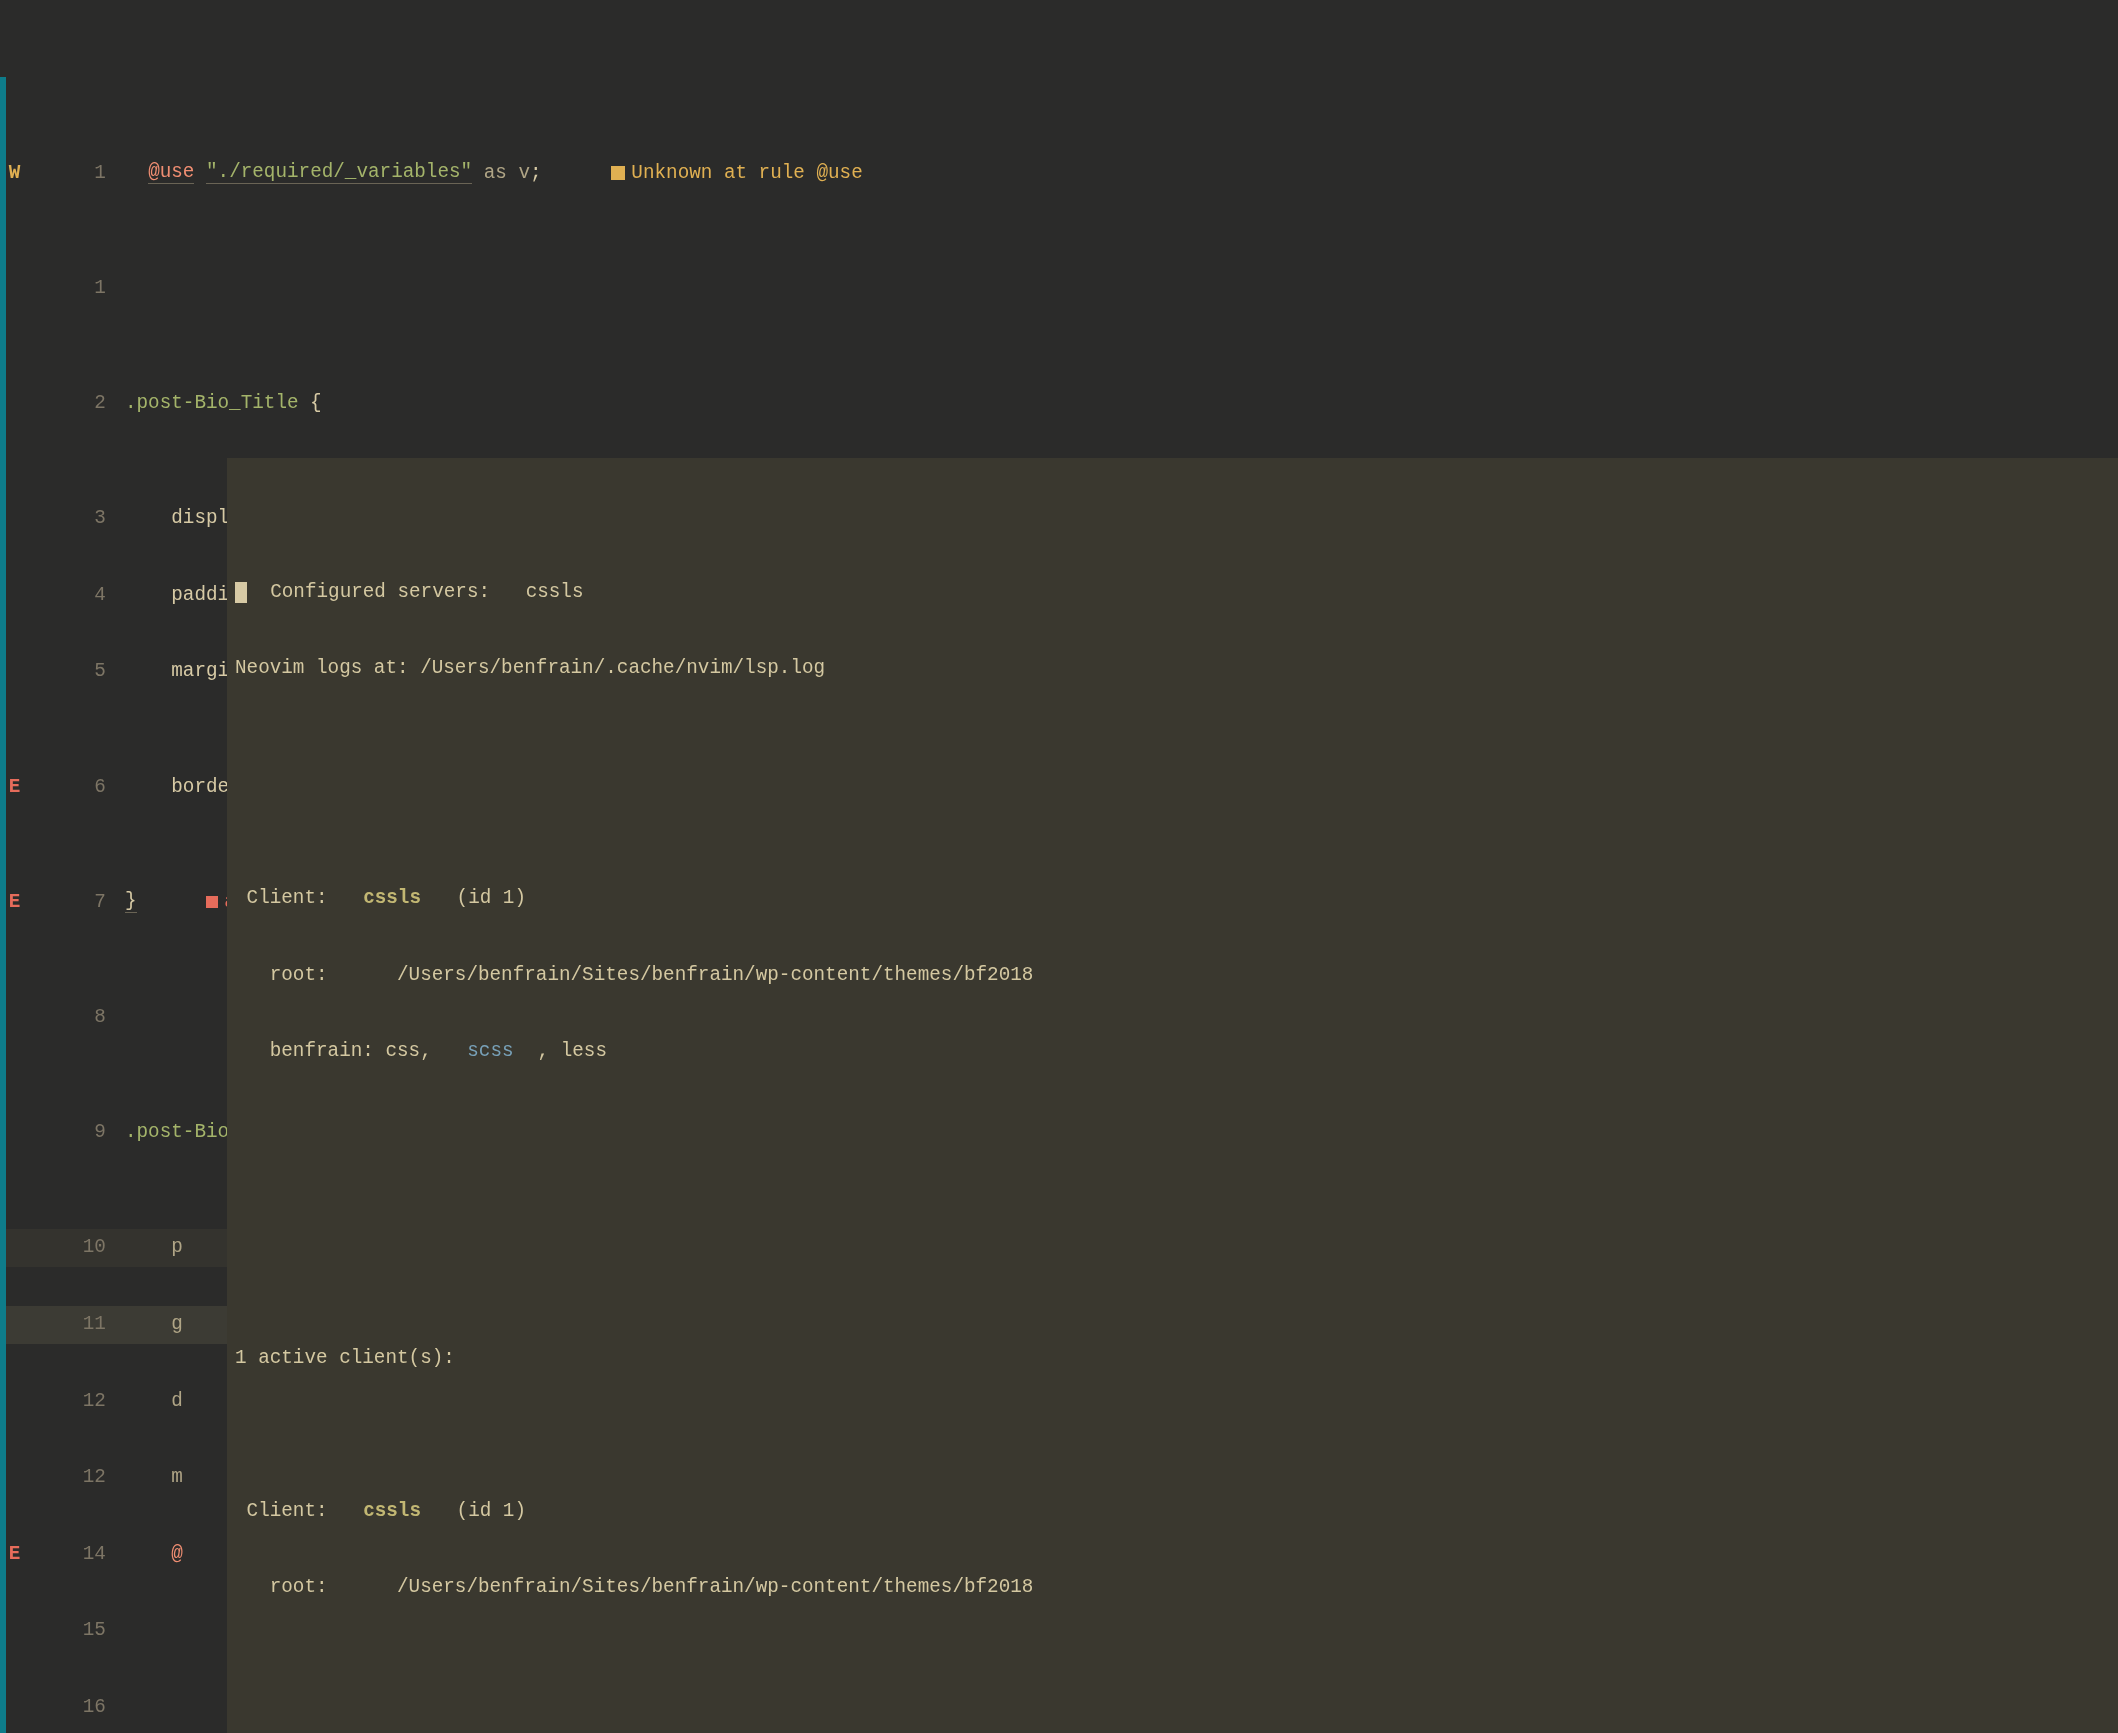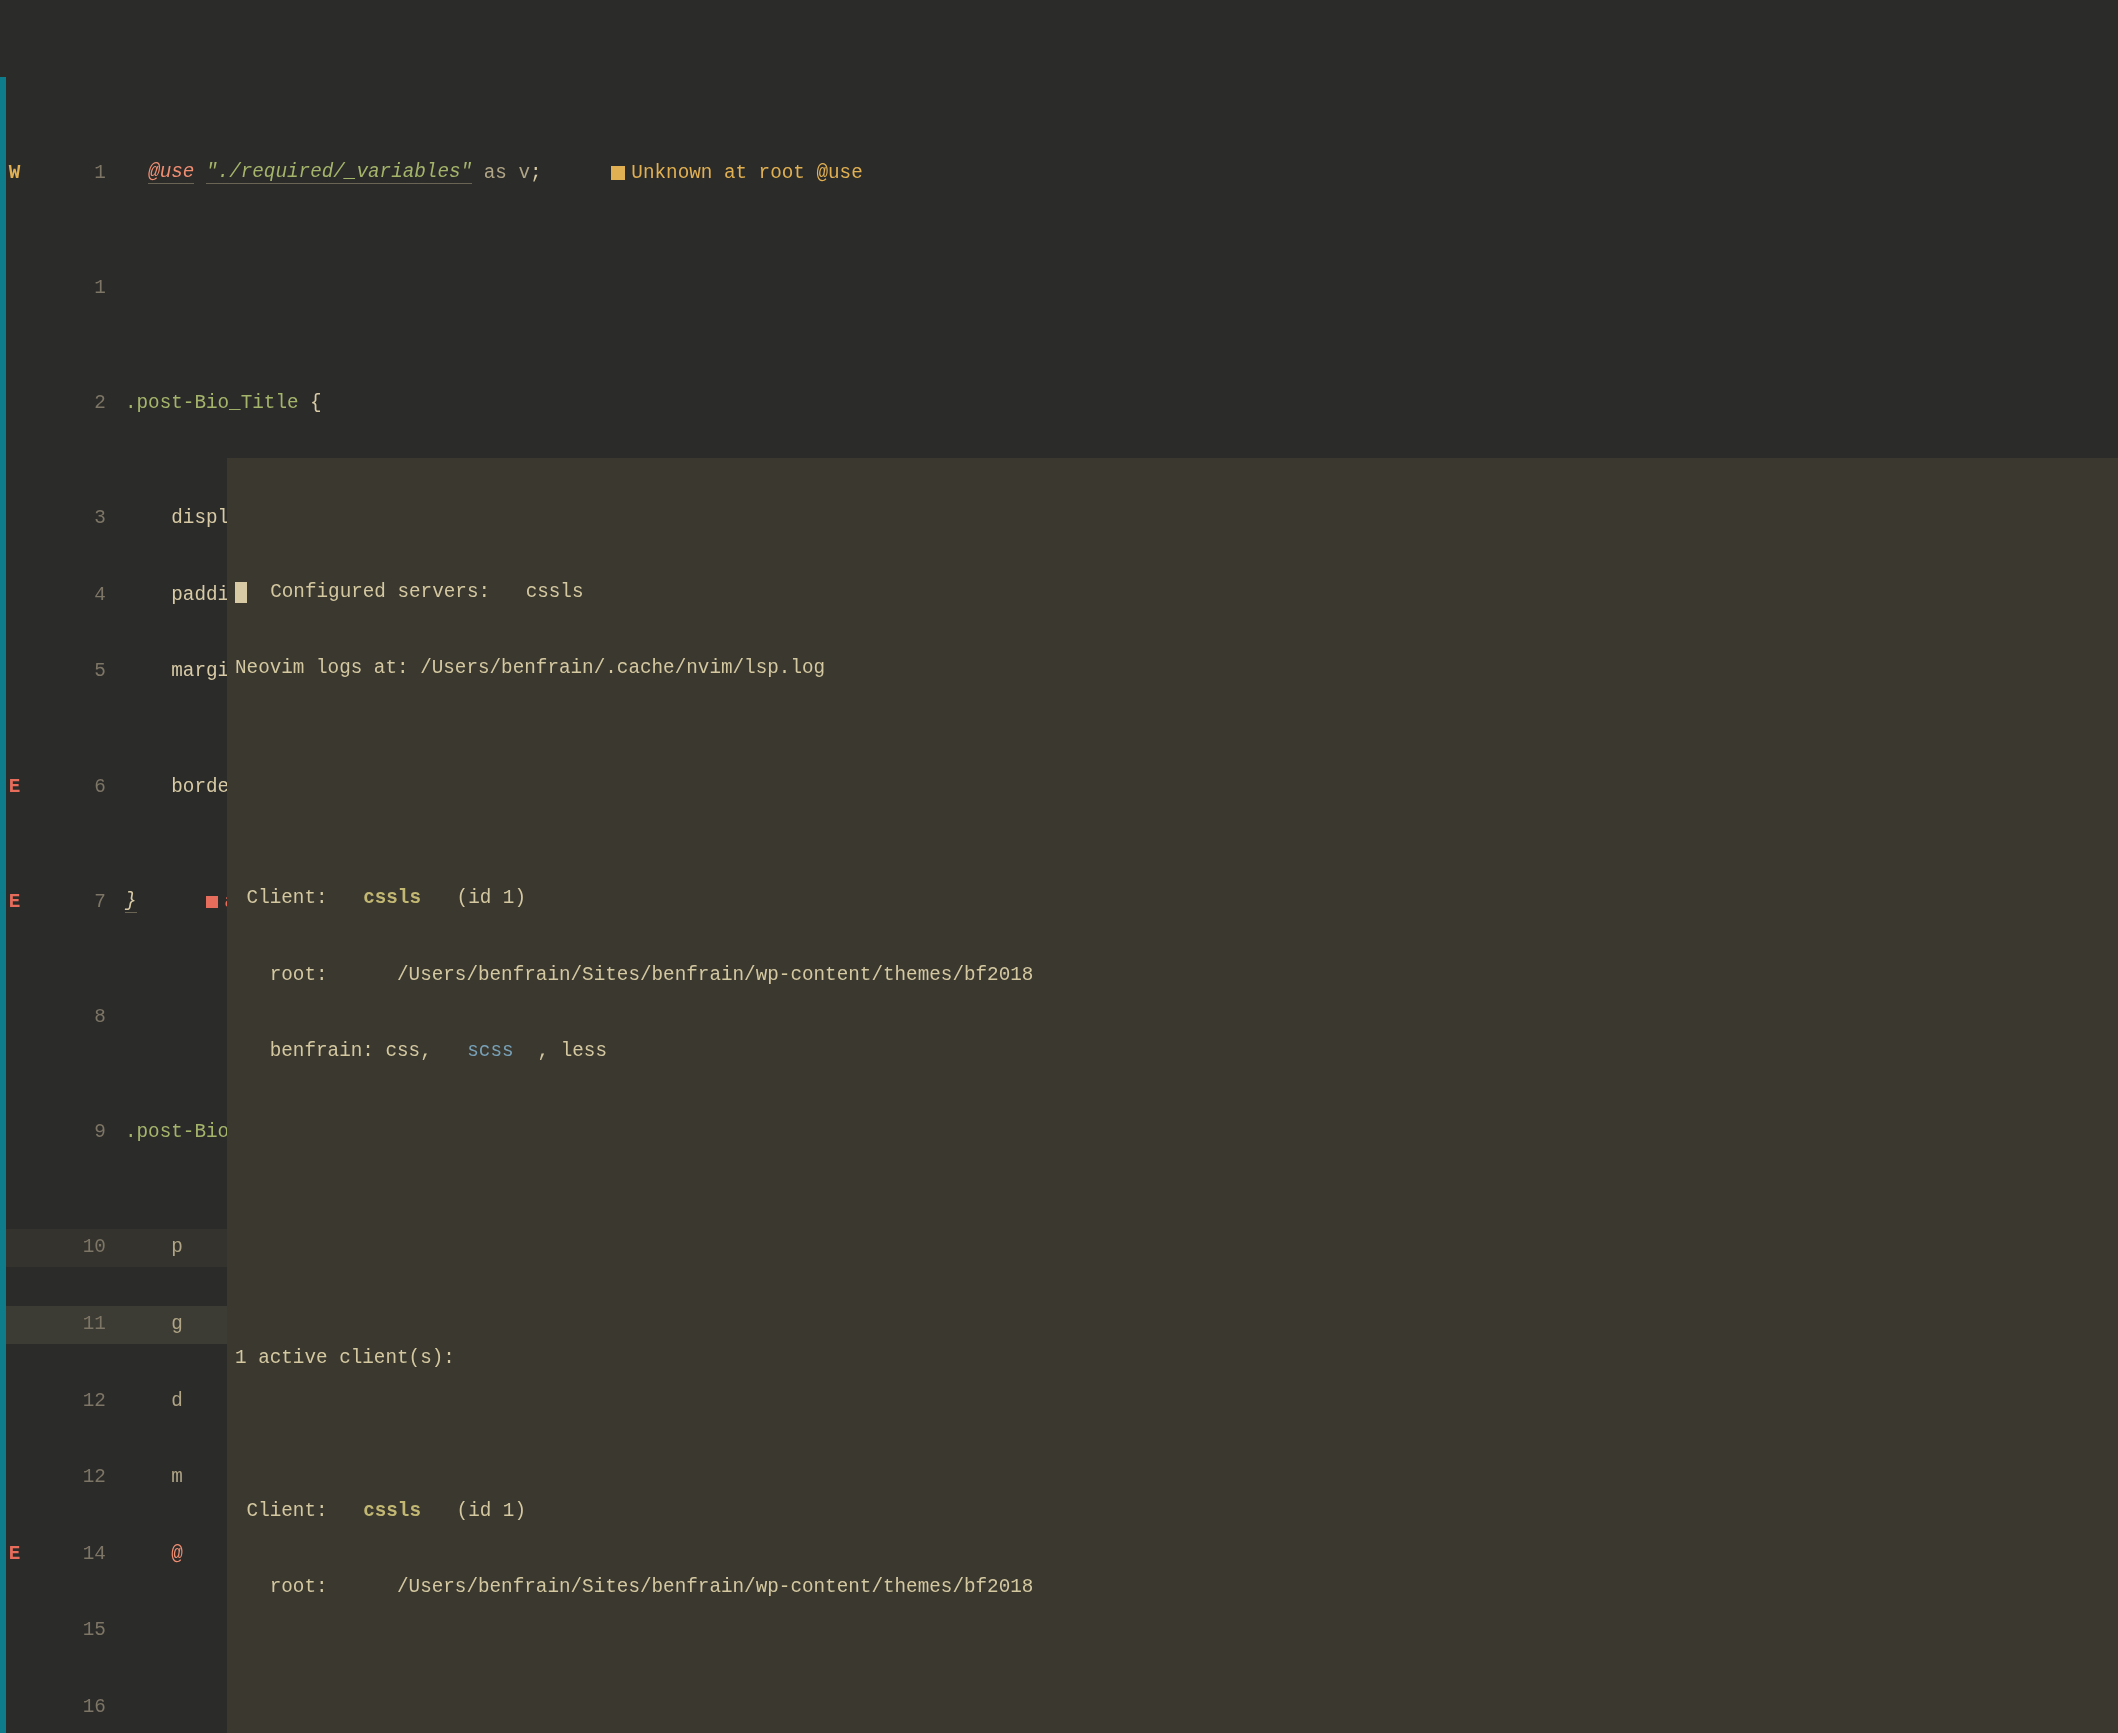--- a/index.html
+++ b/index.html
@@ -95,21 +95,21 @@
     overflow:hidden;
   }
   .code span{white-space:pre;}
   .kw{color:var(--keyword);}
   .str{color:var(--string);}
   .sel{color:var(--selector);}
   .prop{color:var(--fg);}
   .punct{color:var(--fg);}
   .brace{color:var(--fg);}
   .dim{color:var(--fg-dim);}
-  .under{border-bottom:0.8px solid var(--underline);font-style:italic;}
+  .under{border-bottom:0.8px solid var(--underline);}
   .diag-box{display:inline-block;width:0.60em;height:0.60em;margin:0 0.35em 0.05em 0;vertical-align:middle;}
   .diag-box.err{background:var(--diag-err);}
   .diag-box.warn{background:var(--diag-warn);border:0.8px solid var(--diag-warn);}
   .diag-err-txt{color:var(--diag-err);}
   .diag-warn-txt{color:var(--diag-warn);}
   .at{color:var(--keyword);}
 
   
   .float{
     position:absolute;
@@ -158,21 +158,21 @@
       <div class="code">
         <span>  </span>
         <span class="at under">@use</span>
         <span> </span>
         <span class="str under">"./required/_variables"</span>
         <span class="dim"> as </span>
         <span class="dim">v</span>
         <span class="punct">;</span>
         <span>      </span>
         <span class="diag-box warn"></span>
-        <span class="diag-warn-txt">Unknown at root @use</span>
+        <span class="diag-warn-txt">Unknown at rule @use</span>
       </div>
     </div>
 
     
     <div class="row">
       <div class="sign"></div>
       <div class="num"><span>1</span></div>
       <div class="code"></div>
     </div>
 

